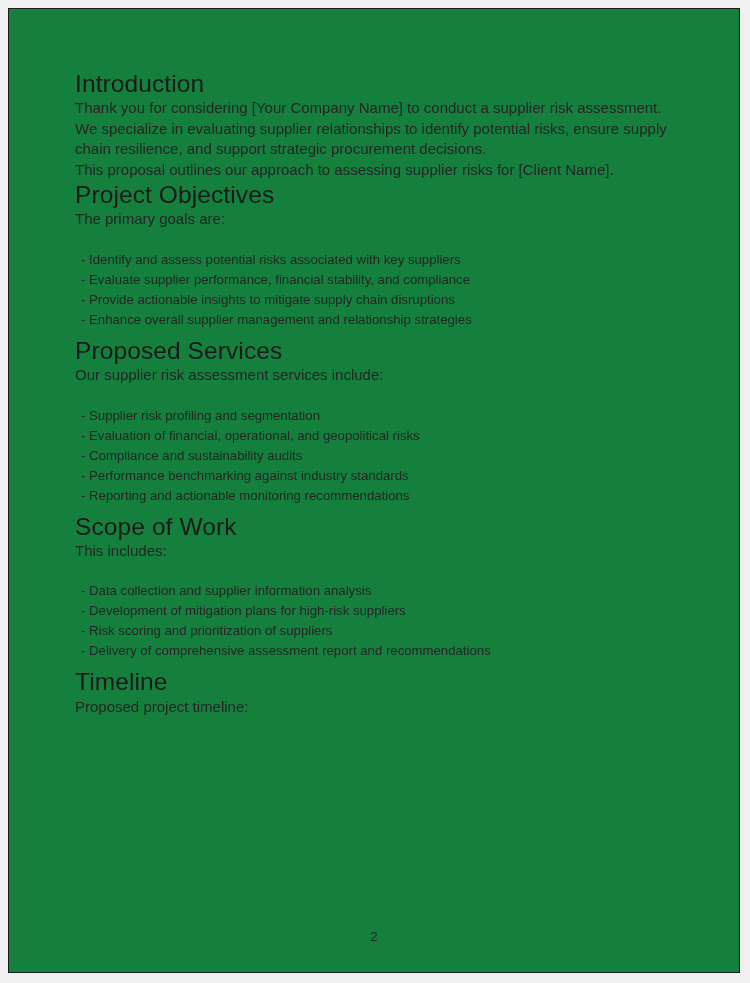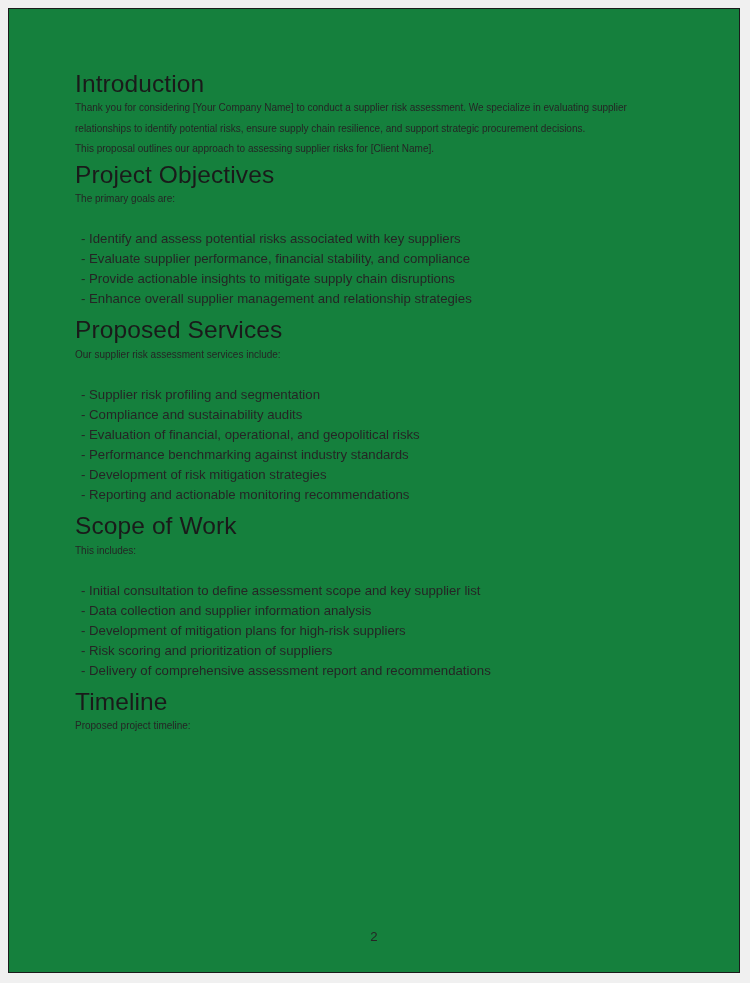--- a/index.html
+++ b/index.html
@@ -43,21 +43,21 @@
     letter-spacing: 0.1px;
   }
 
   .sec-intro       { margin-top: 0px; }
   .sec-objectives  { margin-top: 29px; }
   .sec-services    { margin-top: 30px; }
   .sec-scope       { margin-top: 30px; }
   .sec-timeline    { margin-top: 31px; }
 
   p.body-text {
-    font-size: 10px;
+    font-size: 15px;
     font-weight: 400;
     color: #252525;
     margin: 0;
     padding: 0;
     line-height: 20.4px;
   }
 
   .lead-gap   { margin-top: 13px; }
   .after-para { margin-top: 19px; }
 
@@ -106,33 +106,31 @@
         <li>- Provide actionable insights to mitigate supply chain disruptions</li>
         <li>- Enhance overall supplier management and relationship strategies</li>
       </ul>
     </section>
 
     <section>
       <h1 class="section-heading sec-services">Proposed Services</h1>
       <p class="body-text lead-gap">Our supplier risk assessment services include:</p>
       <ul class="bullet-list">
         <li>- Supplier risk profiling and segmentation</li>
+        <li>- Evaluation of financial, operational, and geopolitical risks</li>
         <li>- Compliance and sustainability audits</li>
-        <li>- Evaluation of financial, operational, and geopolitical risks</li>
         <li>- Performance benchmarking against industry standards</li>
-        <li>- Development of risk mitigation strategies</li>
         <li>- Reporting and actionable monitoring recommendations</li>
       </ul>
     </section>
 
     <section>
       <h1 class="section-heading sec-scope">Scope of Work</h1>
       <p class="body-text lead-gap">This includes:</p>
       <ul class="bullet-list">
-        <li>- Initial consultation to define assessment scope and key supplier list</li>
         <li>- Data collection and supplier information analysis</li>
         <li>- Development of mitigation plans for high-risk suppliers</li>
         <li>- Risk scoring and prioritization of suppliers</li>
         <li>- Delivery of comprehensive assessment report and recommendations</li>
       </ul>
     </section>
 
     <section>
       <h1 class="section-heading sec-timeline">Timeline</h1>
       <p class="body-text lead-gap">Proposed project timeline:</p>

